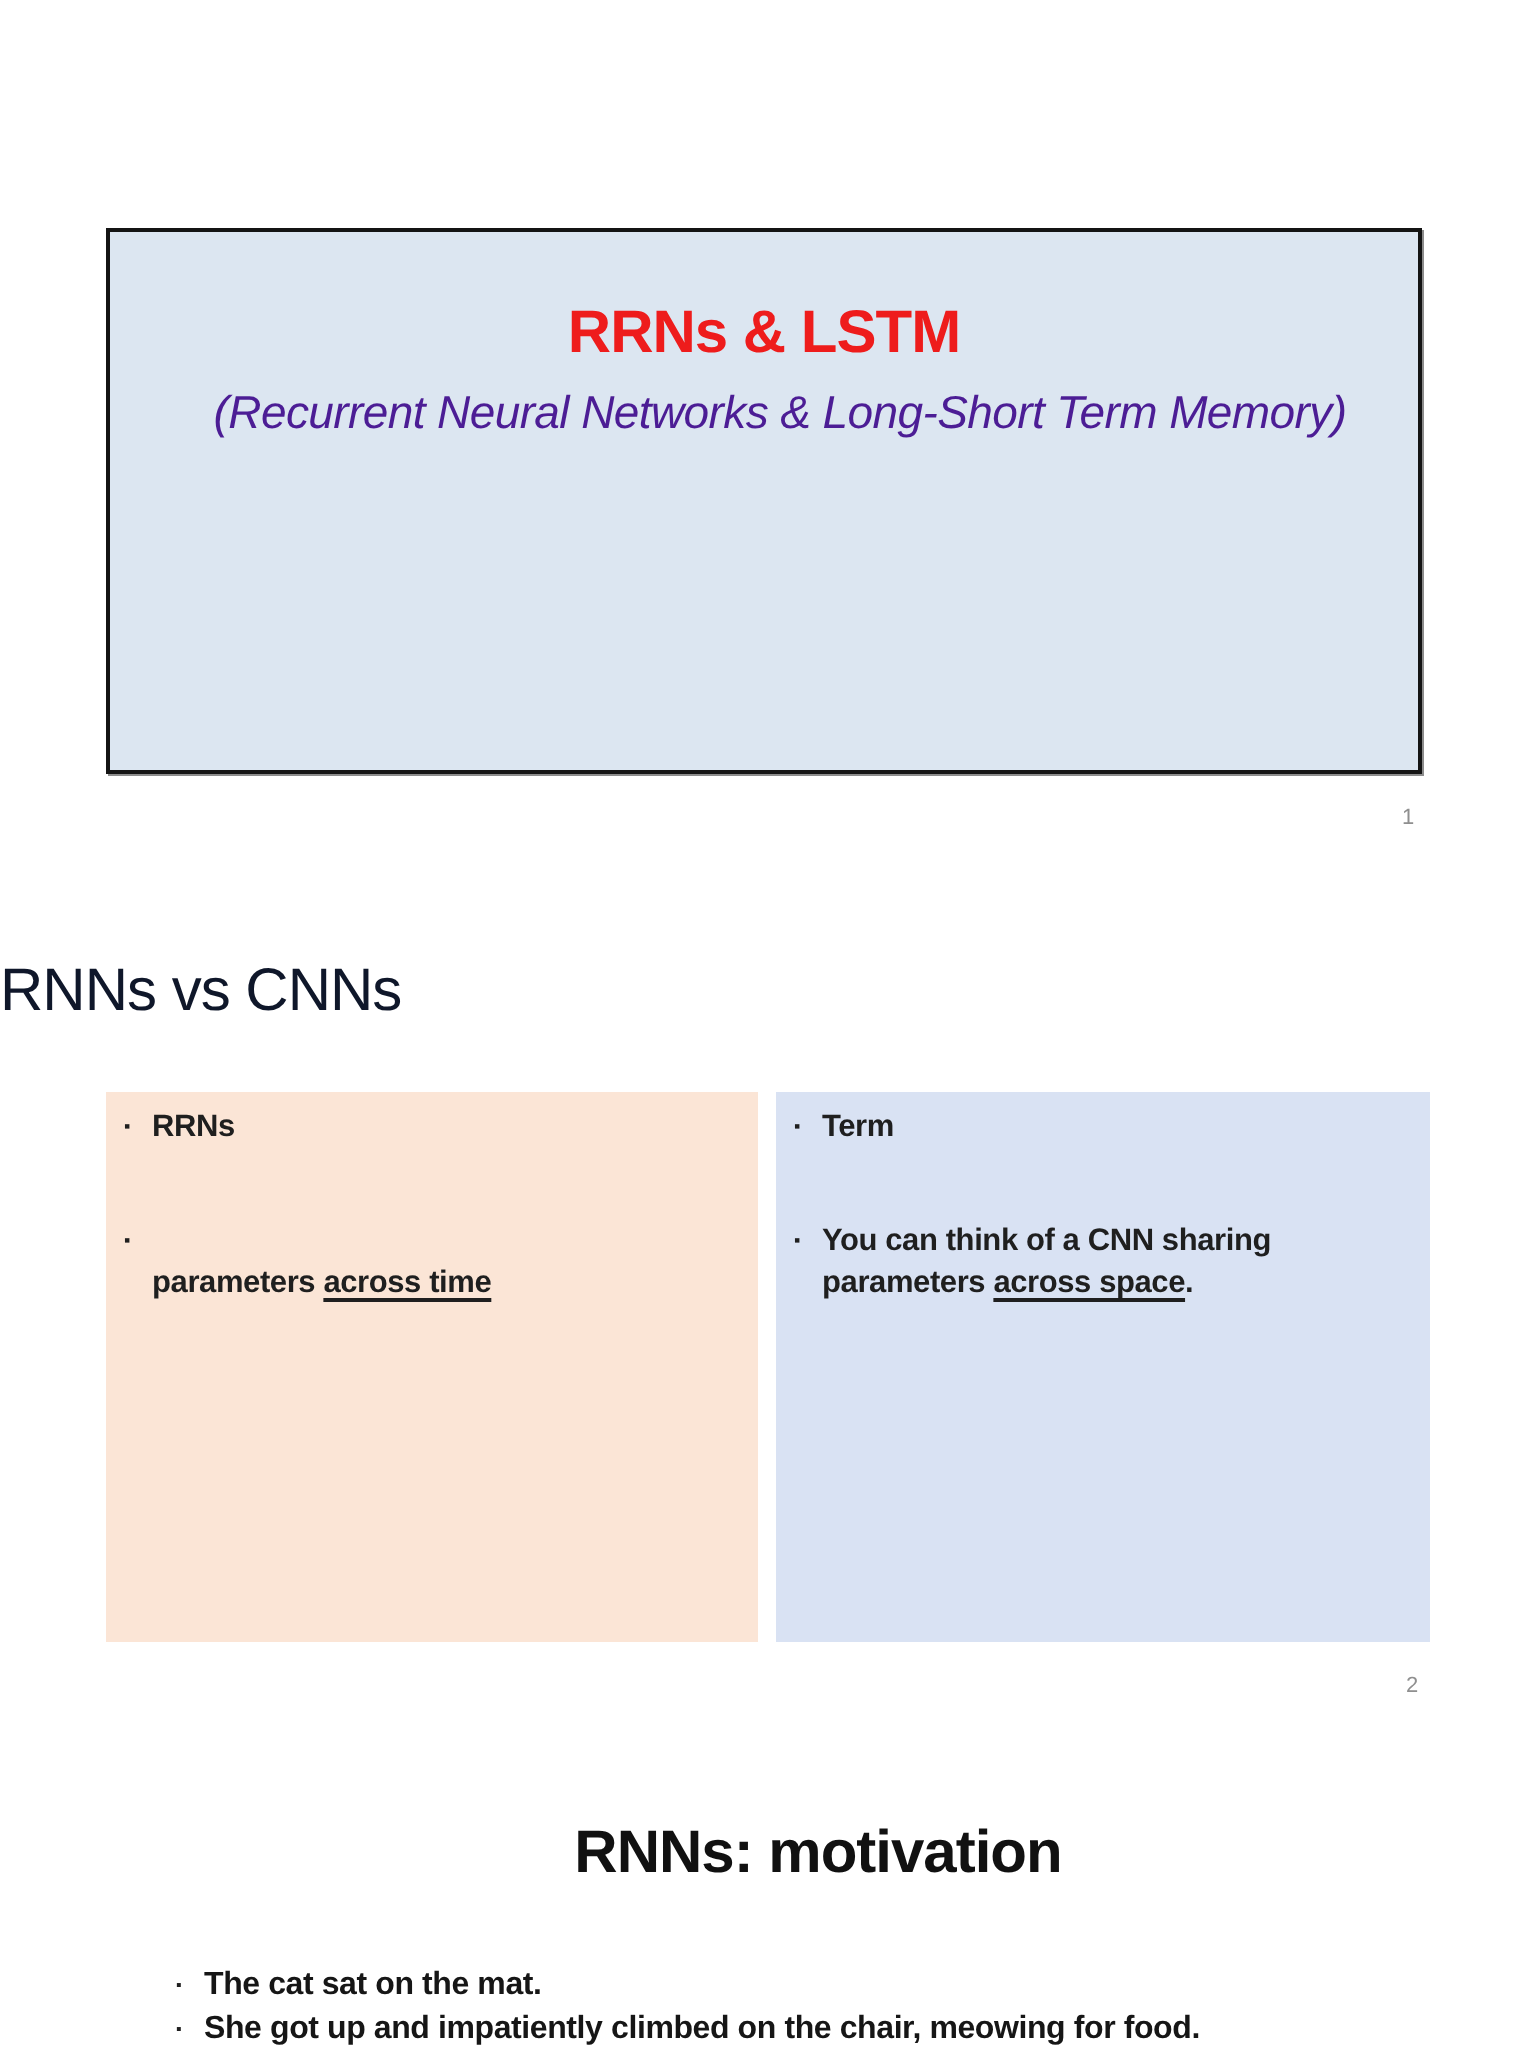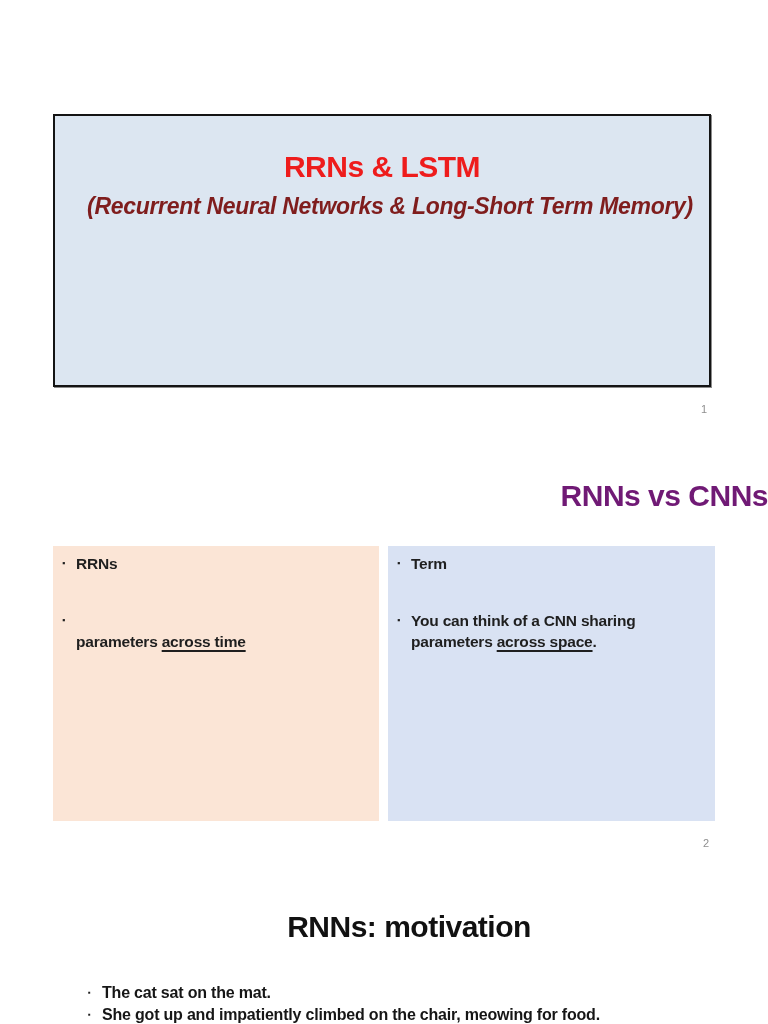--- a/index.html
+++ b/index.html
@@ -15,35 +15,35 @@
     position:absolute;left:53px;top:114px;width:658px;height:273px;
     background:#dce6f1;border:2px solid #141414;
     box-shadow:1px 1px 0 rgba(0,0,0,.45);
     text-align:center;box-sizing:border-box;
   }
   .slide1-title{
     margin-top:33px;font-size:30px;line-height:36px;font-weight:700;
     color:#ee1c1c;letter-spacing:-.5px;
   }
   .slide1-subtitle{
-    margin-top:6px;font-size:23px;line-height:30px;font-weight:700;
-    font-style:italic;color:#7f1d1d;letter-spacing:-.3px;padding-left:16px;
+    margin-top:6px;font-size:23px;line-height:30px;font-weight:400;
+    font-style:italic;color:#4c1d95;letter-spacing:-.3px;padding-left:16px;
   }
 
   
   .pagenum{
     position:absolute;font-size:11px;color:#8f8f8f;line-height:12px;
   }
   .pagenum.p1{left:701px;top:403px;}
   .pagenum.p2{left:703px;top:837px;}
 
   
   .slide2-title{
-    position:absolute;left:0;top:478px;width:768px;text-align:right;
-    font-size:30px;line-height:36px;font-weight:700;color:#701a75;
+    position:absolute;left:0;top:478px;width:768px;text-align:left;
+    font-size:30px;line-height:36px;font-weight:400;color:#0f172a;
     letter-spacing:-.5px;
   }
   .cmp-box{
     position:absolute;top:546px;height:275px;box-sizing:border-box;
     padding:7px 12px 0 9px;color:#1f1f1f;
   }
   .cmp-box.left{left:53px;width:326px;background:#fbe5d6;}
   .cmp-box.right{left:388px;width:327px;background:#d9e2f3;}
   .li{display:flex;align-items:flex-start;font-size:15.5px;font-weight:600;
       line-height:21px;letter-spacing:-.2px;}

